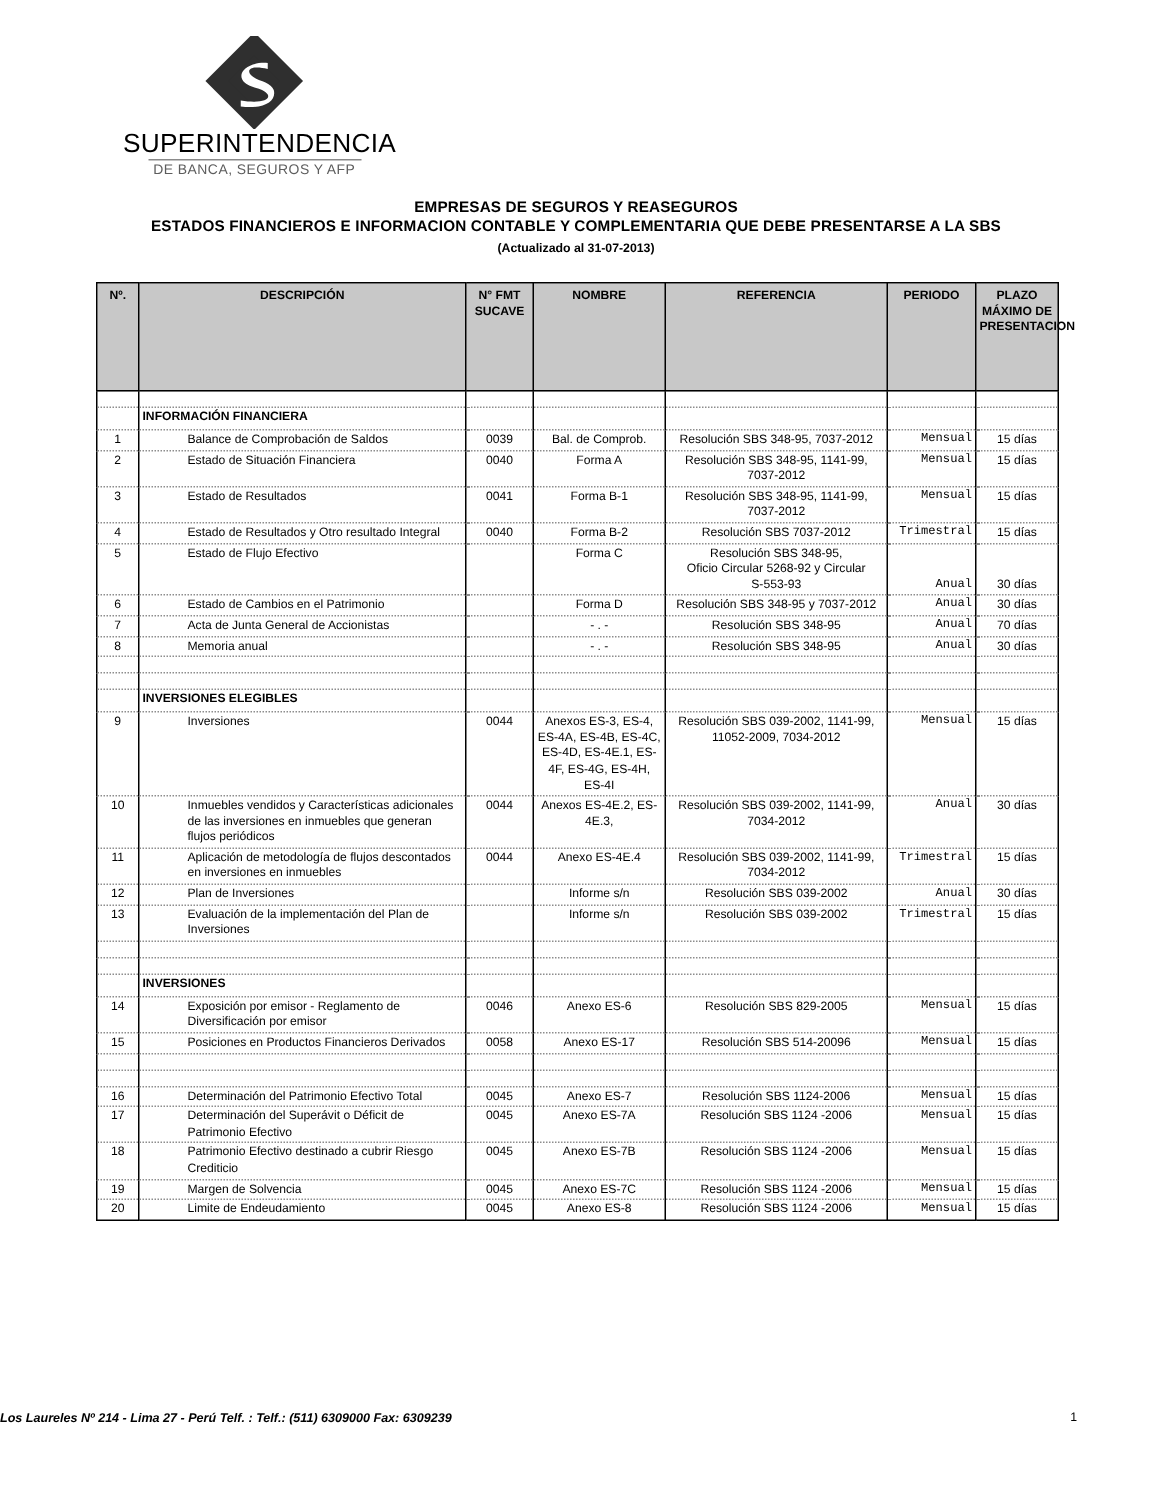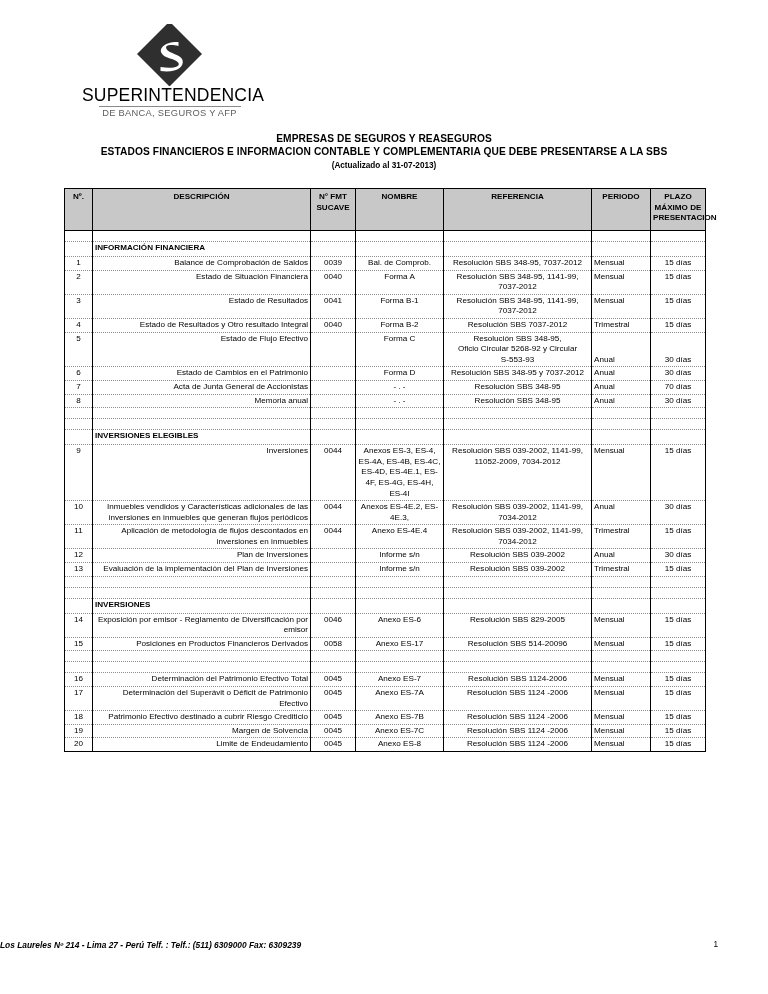--- a/index.html
+++ b/index.html
@@ -58,31 +58,31 @@
     border-bottom:1px dotted #8d8d8d;
   }
   thead th {
     background:#c8c8c8;
     font-weight:bold;
     text-align:center;
     vertical-align:top;
     border-top:1px solid #000;
     border-bottom:1px solid #000;
     padding-top:3px;
-    height:42px;
+    height:72px;
   }
   tbody tr.first-body td { border-top:1px solid #000; }
   tbody tr.last-body td { border-bottom:1.6px solid #000; }
 
   td.num { text-align:center; }
-  td.desc { text-align:right; }
+  td.desc { text-align:left;padding-left:32px; }
   td.fmt { text-align:center; }
   td.nom { text-align:center; }
   td.ref { text-align:center; }
-  td.per { text-align:left; }
+  td.per { text-align:right;font-family:Liberation Mono, monospace; }
   td.plz { text-align:center; }
 
   td.section { font-weight:bold; text-align:left; }
   td.bottoma { vertical-align:bottom; }
   .cellwrap { white-space:pre-line; }
 
   
   #footer { position:absolute; left:0; top:940px; width:768px; }
   #footer-addr {
     position:absolute; left:0; width:768px; 

